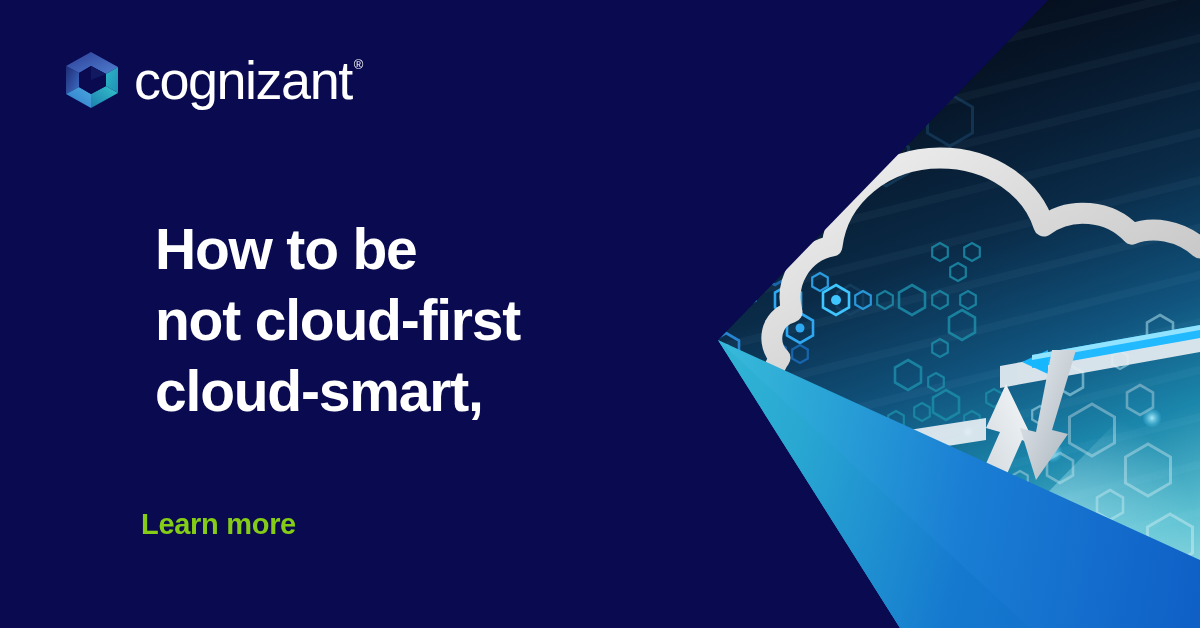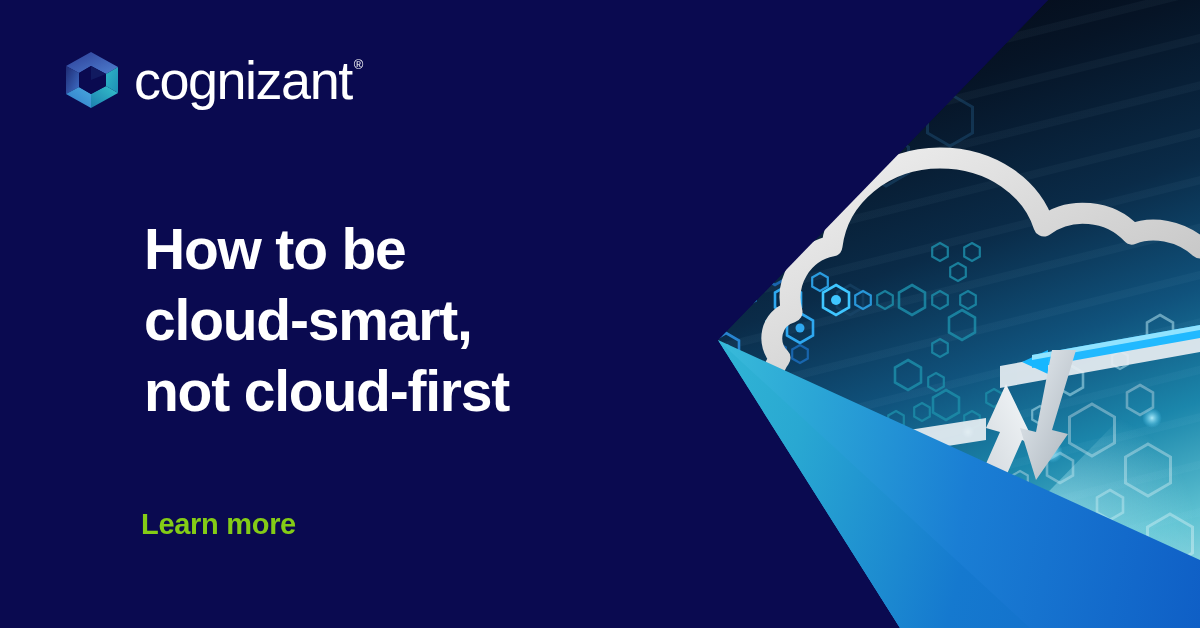--- a/index.html
+++ b/index.html
@@ -150,21 +150,21 @@
   .reg-mark {
     font-size: 13px;
     color: #ffffff;
     line-height: 1;
     margin-top: 6px;
     margin-left: 2px;
   }
 
   .headline {
     position: absolute;
-    left: 144px;
+    left: 155px;
     top: 176px;
     width: 540px;
     color: #ffffff;
     font-size: 57px;
     font-weight: bold;
     line-height: 71px;
     letter-spacing: -1.2px;
   }
   .headline span { display: block; }
 
@@ -400,20 +400,20 @@
         <polygon points="29,16 44,24 29,30" fill="#16246b" opacity=".6"></polygon>
       </svg>
       <span class="wordmark-wrap">
         <span class="wordmark">cognizant</span>
         <span class="reg-mark">®</span>
       </span>
     </div>
 
     <h1 class="headline">
       <span>How to be</span>
+      <span>not cloud-first</span>
       <span>cloud-smart,</span>
-      <span>not cloud-first</span>
     </h1>
 
     <a class="cta" href="#">Learn more</a>
   </div>
 
 </div>
 
 </body></html>

